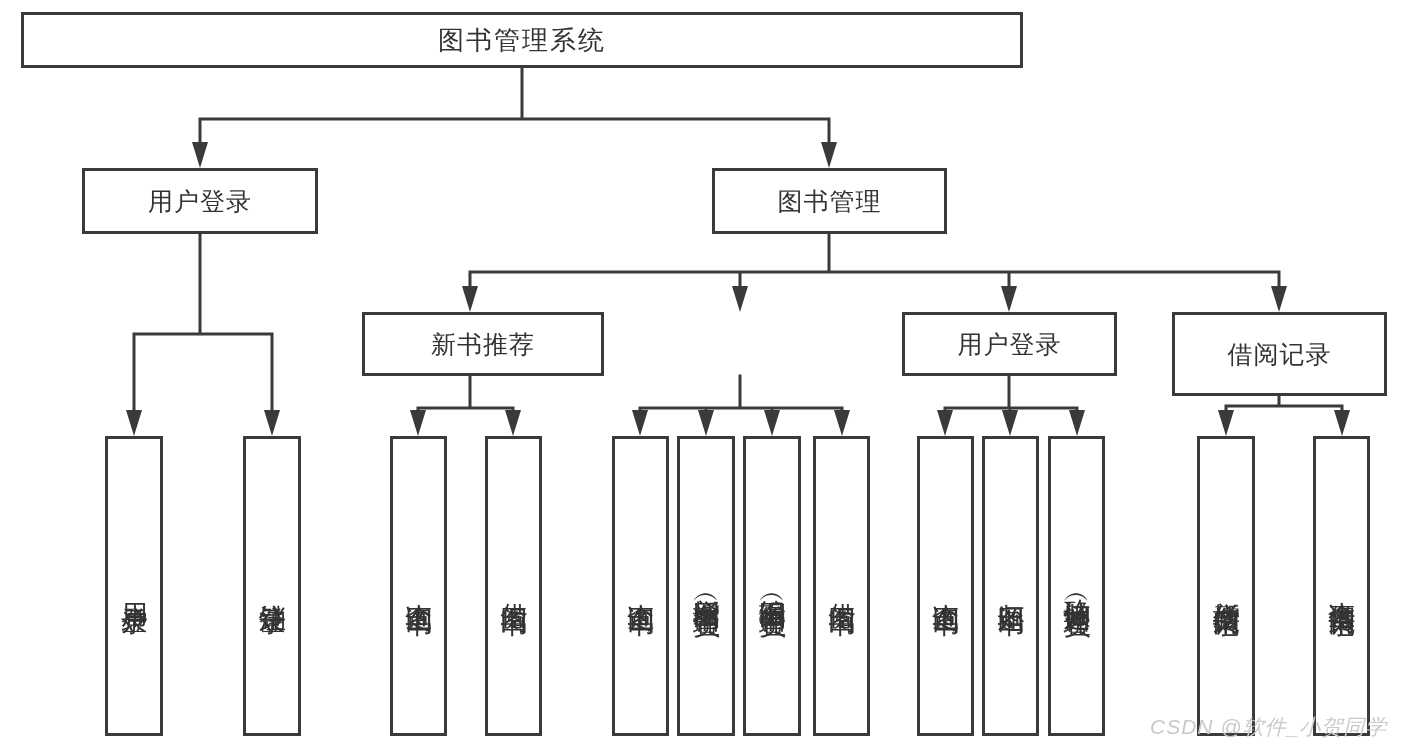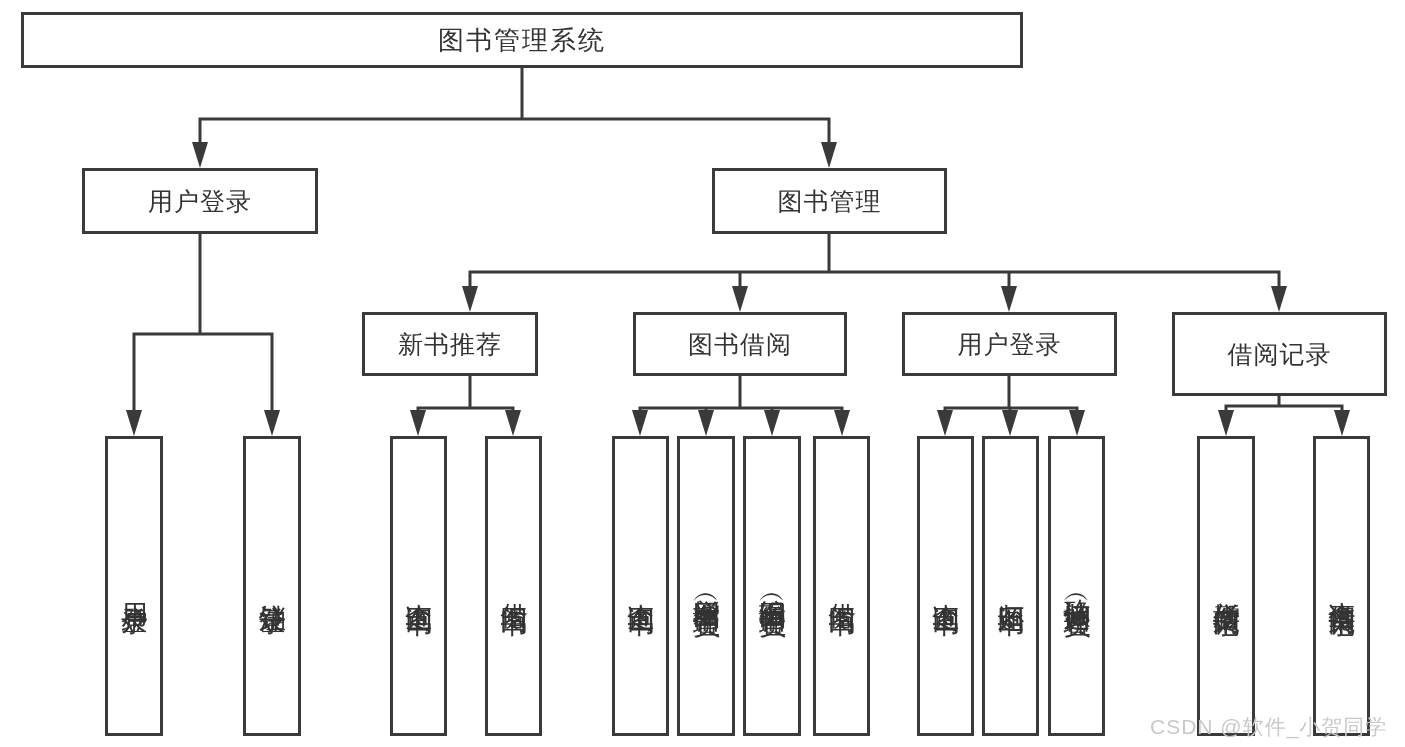--- a/index.html
+++ b/index.html
@@ -40,20 +40,21 @@
     line-height:1.15;
   }
   .watermark{
     position:absolute;
     left:1150px;top:713px;
     font-size:21px;
     letter-spacing:1px;
     color:var(--wm);
     z-index:6;
     white-space:nowrap;
+    font-style:italic;
   }
 </style>
 </head>
 <body>
 
 <div class="canvas">
 
   <svg class="lines" width="1405" height="747" viewBox="0 0 1405 747">
     <g>
       <path fill="none" stroke="var(--line)" stroke-width="3" stroke-linecap="square" d="M522 66 V119 M200 119 H829 M200 119 V144 M829 119 V144
@@ -76,22 +77,21 @@
            M1069 410 L1085 410 L1077 436 Z
            M1218 410 L1234 410 L1226 436 Z  M1334 410 L1350 410 L1342 436 Z"></path>
     </g>
   </svg>
 
   <div class="box h title" style="left:21px;top:12px;width:1002px;height:56px;">图书管理系统</div>
 
   <div class="box h" style="left:82px;top:168px;width:236px;height:66px;">用户登录</div>
   <div class="box h" style="left:712px;top:168px;width:235px;height:66px;">图书管理</div>
 
-  <div class="box h" style="left:362px;top:312px;width:176px;height:64px;">新书推荐</div>
-  <div class="box h" style="left:633px;top:312px;width:214px;height:64px;">图书借阅</div>
+  <div class="box h" style="left:362px;top:312px;width:242px;height:64px;">新书推荐</div>
   <div class="box h" style="left:902px;top:312px;width:215px;height:64px;">用户登录</div>
   <div class="box h" style="left:1172px;top:312px;width:215px;height:84px;">借阅记录</div>
 
   <div class="box v" style="left:105px;top:436px;width:58px;height:300px;">用户登录</div>
   <div class="box v" style="left:243px;top:436px;width:58px;height:300px;">注销登录</div>
 
   <div class="box v" style="left:390px;top:436px;width:57px;height:300px;">查询图书</div>
   <div class="box v" style="left:485px;top:436px;width:57px;height:300px;">借阅图书</div>
 
   <div class="box v" style="left:612px;top:436px;width:57px;height:300px;">查询图书</div>

